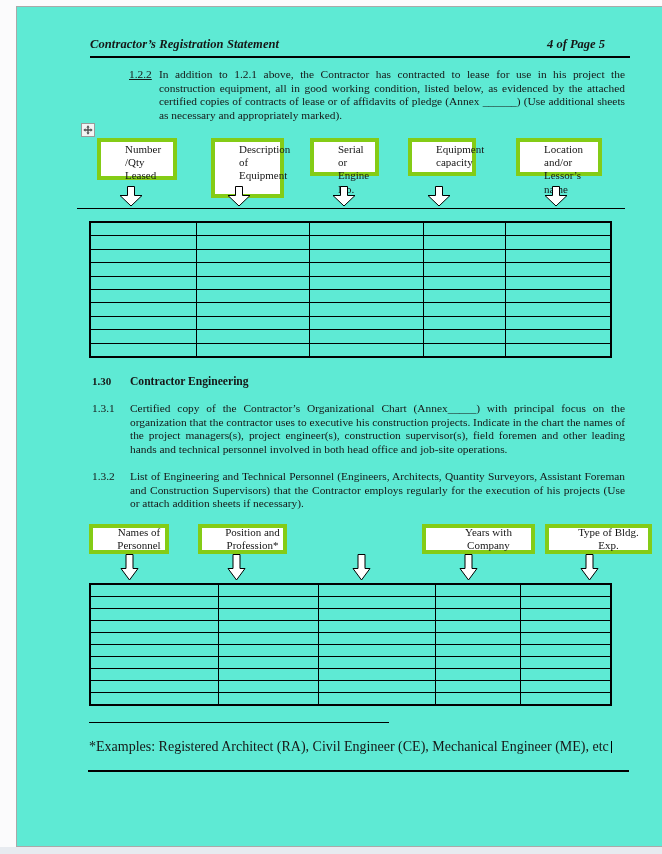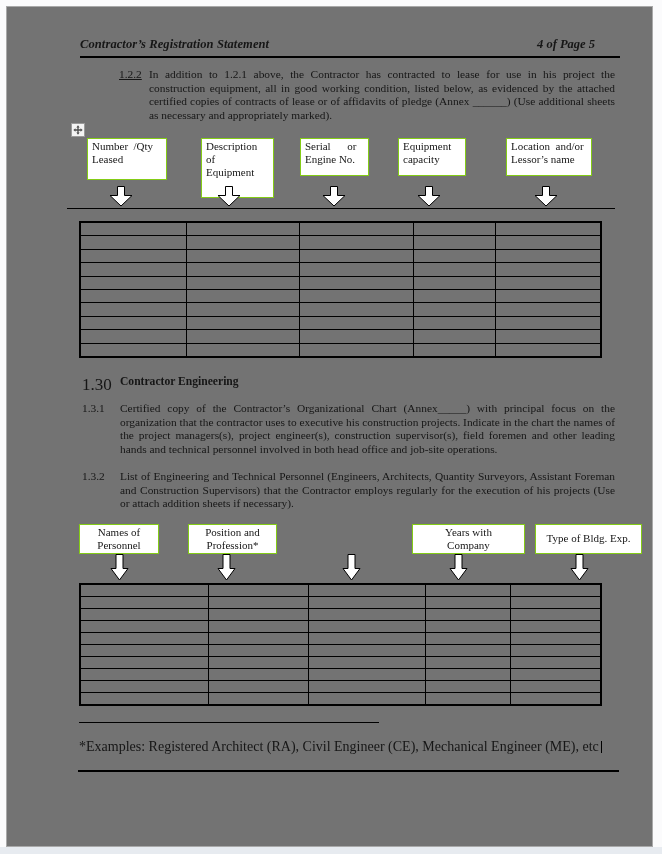--- a/index.html
+++ b/index.html
@@ -5,23 +5,23 @@
   html, body { margin: 0; padding: 0; }
   body {
     width: 662px; height: 854px;
     background: #fbfbfc;
     font-family: "Liberation Serif", "DejaVu Serif", serif;
     color: #161616;
     position: relative;
     overflow: hidden;
   }
   .page {
-    position: absolute; left: 6px; top: 6px;
+    position: absolute; left: 16px; top: 6px;
     width: 645px; height: 839px;
-    background: #737373;
+    background: #5eead4;
     border: 1px solid #a9a9a9;
   }
   .abs { position: absolute; }
 
   
   .hdr-title {
     left: 73px; top: 30px;
     font-size: 12.5px; font-weight: bold; font-style: italic;
     letter-spacing: .1px;
   }
@@ -33,41 +33,42 @@
 
   
   .para-num { font-size: 11.4px; }
   .para-body {
     font-size: 11.4px; line-height: 13.7px;
     text-align: justify;
   }
   .p122-num  { left: 112px; top: 61px; text-decoration: underline; }
   .p122-body { left: 142px; top: 61px; width: 466px; }
 
-  .sec-num   { left: 75px;  top: 368px; font-size: 17px; font-weight: normal; }
+  .sec-num   { left: 75px;  top: 368px; font-size: 11px; font-weight: bold; }
   .sec-title { left: 113px; top: 368px; font-size: 11.6px; font-weight: bold; }
 
   .p131-num  { left: 75px;  top: 395px; }
   .p131-body { left: 113px; top: 395px; width: 495px; }
   .p132-num  { left: 75px;  top: 463px; }
   .p132-body { left: 113px; top: 463px; width: 495px; }
 
   
   .move-handle {
     left: 64px; top: 116px; width: 14px; height: 14px;
     border: 1px solid #9a9a9a; background: #f4f4f4;
     display: flex; align-items: center; justify-content: center;
     box-sizing: border-box;
   }
 
   
   .hbox {
-    border: 1px solid #84cc16; background: #fff;
+    border: 4px solid #84cc16; background: #fff;
     box-sizing: border-box;
     display: flex;
+    padding-left: 20px;
   }
   .hbox-label {
     font-size: 11px; line-height: 13.2px;
     white-space: pre-wrap;
   }
   .row1 { top: 131px; }
   .row1 .hbox-label { padding: 1px 4px; text-align: left; }
   .row2 { top: 517px; height: 30px; align-items: center; justify-content: center; }
   .row2 .hbox-label { text-align: center; padding: 0 2px; }
 

